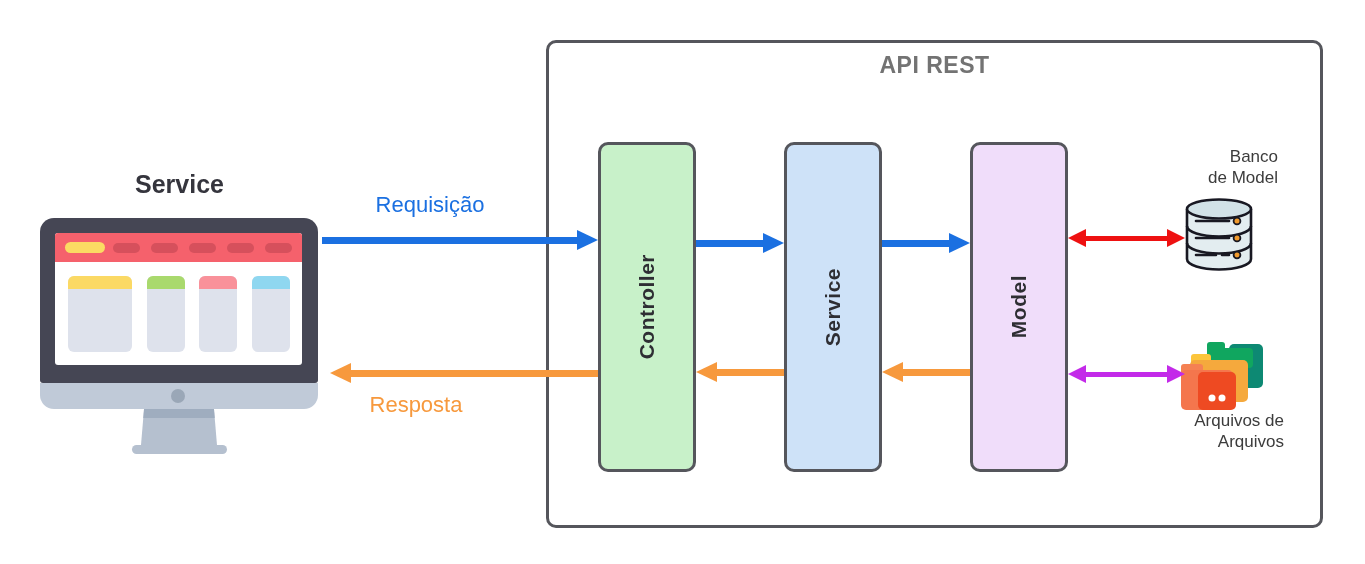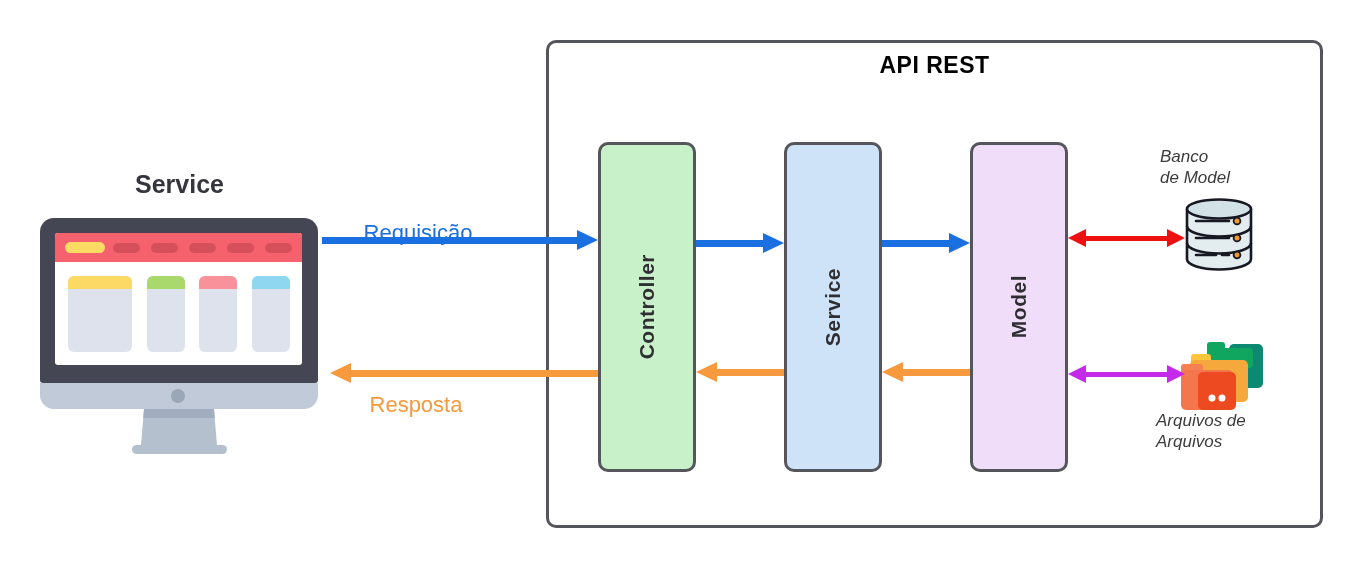--- a/index.html
+++ b/index.html
@@ -13,21 +13,21 @@
     font-family:"Liberation Sans",sans-serif;overflow:hidden;color:var(--ink);
   }
   
   .api-box{
     position:absolute;left:546px;top:40px;width:777px;height:488px;
     border:3px solid var(--outline);border-radius:10px;background:#fff;
     box-sizing:border-box;z-index:1;
   }
   .api-title{
     position:absolute;left:546px;top:52px;width:777px;text-align:center;
-    font-size:23px;font-weight:bold;letter-spacing:.5px;color:#000000;z-index:2;
+    font-size:23px;font-weight:bold;letter-spacing:.5px;color:#737373;z-index:2;
   }
   .layer{
     position:absolute;top:142px;width:98px;height:330px;box-sizing:border-box;
     border:3px solid var(--outline);border-radius:10px;z-index:3;
     display:flex;align-items:center;justify-content:center;
   }
   .layer.controller{left:598px;background:var(--green-fill);}
   .layer.service{left:784px;background:var(--blue-fill);}
   .layer.model{left:970px;background:var(--purple-fill);}
   .vtext{
@@ -38,21 +38,21 @@
   .arrow{position:absolute;display:flex;align-items:center;height:20px;z-index:5;}
   .arrow .shaft{flex:1;height:7px;background:var(--c);}
   .arrow .head-r{width:0;height:0;border-top:10px solid transparent;border-bottom:10px solid transparent;border-left:21px solid var(--c);}
   .arrow .head-l{width:0;height:0;border-top:10px solid transparent;border-bottom:10px solid transparent;border-right:21px solid var(--c);}
   .arrow.thin .shaft{height:5px;}
   .arrow.thin .head-r{border-top-width:9px;border-bottom-width:9px;border-left-width:18px;}
   .arrow.thin .head-l{border-top-width:9px;border-bottom-width:9px;border-right-width:18px;}
   .c-blue{--c:var(--blue);} .c-orange{--c:var(--orange);}
   .c-red{--c:var(--red);} .c-purple{--c:var(--purple);}
   .flow-label{position:absolute;font-size:22px;z-index:6;width:160px;text-align:center;}
-  .flow-label.req{left:338px;top:192px;color:var(--blue);margin-top:28px;}
+  .flow-label.req{left:350px;top:192px;color:var(--blue);}
   .flow-label.res{left:336px;top:392px;color:var(--orange);}
   
   .client-title{
     position:absolute;left:41px;top:170px;width:277px;text-align:center;
     font-size:25px;font-weight:bold;color:#35353d;z-index:2;
   }
   .monitor{position:absolute;left:0;top:0;z-index:2;}
   .bezel{position:absolute;left:40px;top:218px;width:278px;height:165px;background:#454654;border-radius:14px 14px 3px 3px;}
   .screen{position:absolute;left:55px;top:233px;width:247px;height:132px;background:#fff;border-radius:3px;overflow:hidden;}
   .topbar{position:absolute;left:0;top:0;width:247px;height:29px;background:#f5616c;}
@@ -60,21 +60,21 @@
   .pill.y{left:10px;top:9px;width:40px;height:11px;background:#fbdb63;}
   .pill.d{top:10px;width:27px;height:10px;background:#d6505c;}
   .card{position:absolute;top:43px;height:76px;border-radius:6px;overflow:hidden;background:#dee2ec;}
   .card .hd{height:13px;}
   .chin{position:absolute;left:40px;top:383px;width:278px;height:26px;background:#c0cad8;border-radius:0 0 14px 14px;}
   .cam{position:absolute;left:171px;top:389px;width:14px;height:14px;border-radius:50%;background:#9aa7b7;}
   .neck{position:absolute;left:141px;top:409px;width:76px;height:36px;background:#b5c0cf;clip-path:polygon(4% 0,96% 0,100% 100%,0 100%);}
   .neck .shade{width:100%;height:9px;background:#9fadbf;}
   .mbase{position:absolute;left:132px;top:445px;width:95px;height:9px;border-radius:5px;background:#b5c0cf;}
   
-  .endpoint-label{position:absolute;font-size:17px;line-height:21px;text-align:left;color:#3c3c3c;z-index:2;font-style:italic;}
+  .endpoint-label{position:absolute;font-size:17px;line-height:21px;text-align:right;color:#3c3c3c;z-index:2;}
   .endpoint-label.db{left:1160px;top:146px;width:118px;}
   .endpoint-label.fs{left:1156px;top:410px;width:128px;}
   .icon-abs{position:absolute;z-index:4;}
 </style>
 </head>
 <body>
 
 <div class="canvas">
 
   <div class="api-box"></div>

